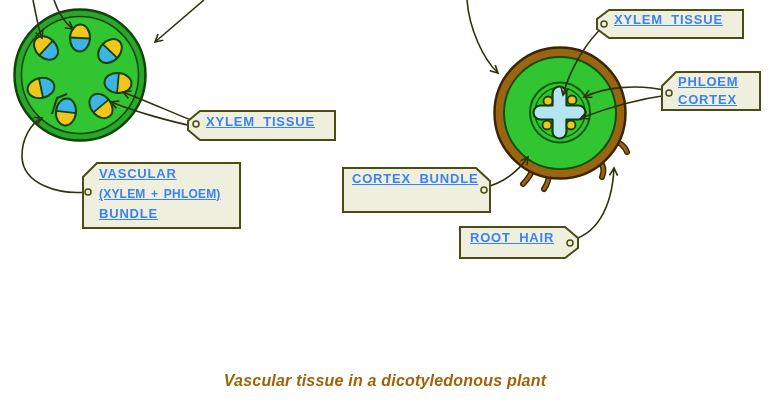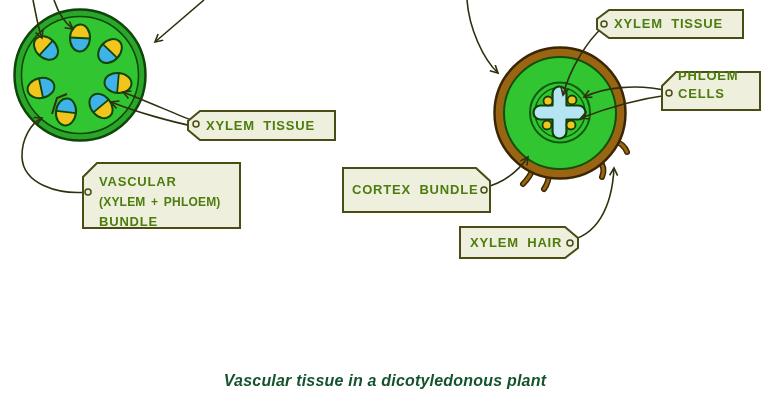--- a/index.html
+++ b/index.html
@@ -8,39 +8,39 @@
     width:770px;height:406px;
     background:#ffffff;
     overflow:hidden;
     font-family:"Liberation Sans", sans-serif;
   }
   .stage svg{position:absolute;left:0;top:0;}
   .tag-text{
     position:absolute;
     display:flex;
     flex-direction:column;
-    justify-content:center;
-    color:#4d7c0f;
+    color:#3b82f6;
     font-size:13px;
     font-weight:600;
     letter-spacing:0.8px;
     word-spacing:4px;
     line-height:20px;
     pointer-events:none;
+    text-decoration:underline;
   }
   .tag-text .ln{white-space:nowrap;}
   .tag-text .ln.small{font-size:12px;letter-spacing:0.2px;word-spacing:2px;}
   .caption{
     position:absolute;
     left:0;top:372px;width:770px;
     text-align:center;
     font-size:16px;
     font-style:italic;
     font-weight:700;
-    color:#14532d;
+    color:#a16207;
     letter-spacing:0.2px;
   }
 </style>
 </head>
 <body>
 
 <div class="stage">
 
 <svg width="770" height="406" viewBox="0 0 770 406">
   <defs>
@@ -136,26 +136,26 @@
   <span class="ln small">(XYLEM + PHLOEM)</span>
   <span class="ln">BUNDLE</span>
 </div>
 
 <div class="tag-text" style="left:614px;top:10px;width:128px;height:27px;">
   <span class="ln">XYLEM TISSUE</span>
 </div>
 
 <div class="tag-text" style="left:678px;top:73px;width:82px;height:24px;line-height:18px;">
   <span class="ln">PHLOEM</span>
-  <span class="ln">CELLS</span>
+  <span class="ln">CORTEX</span>
 </div>
 
 <div class="tag-text" style="left:352px;top:169px;width:136px;height:42px;">
   <span class="ln">CORTEX BUNDLE</span>
 </div>
 
 <div class="tag-text" style="left:470px;top:228px;width:98px;height:29px;">
-  <span class="ln">XYLEM HAIR</span>
+  <span class="ln">ROOT HAIR</span>
 </div>
 
 <div class="caption">Vascular tissue in a dicotyledonous plant</div>
 
 </div>
 
 </body></html>

